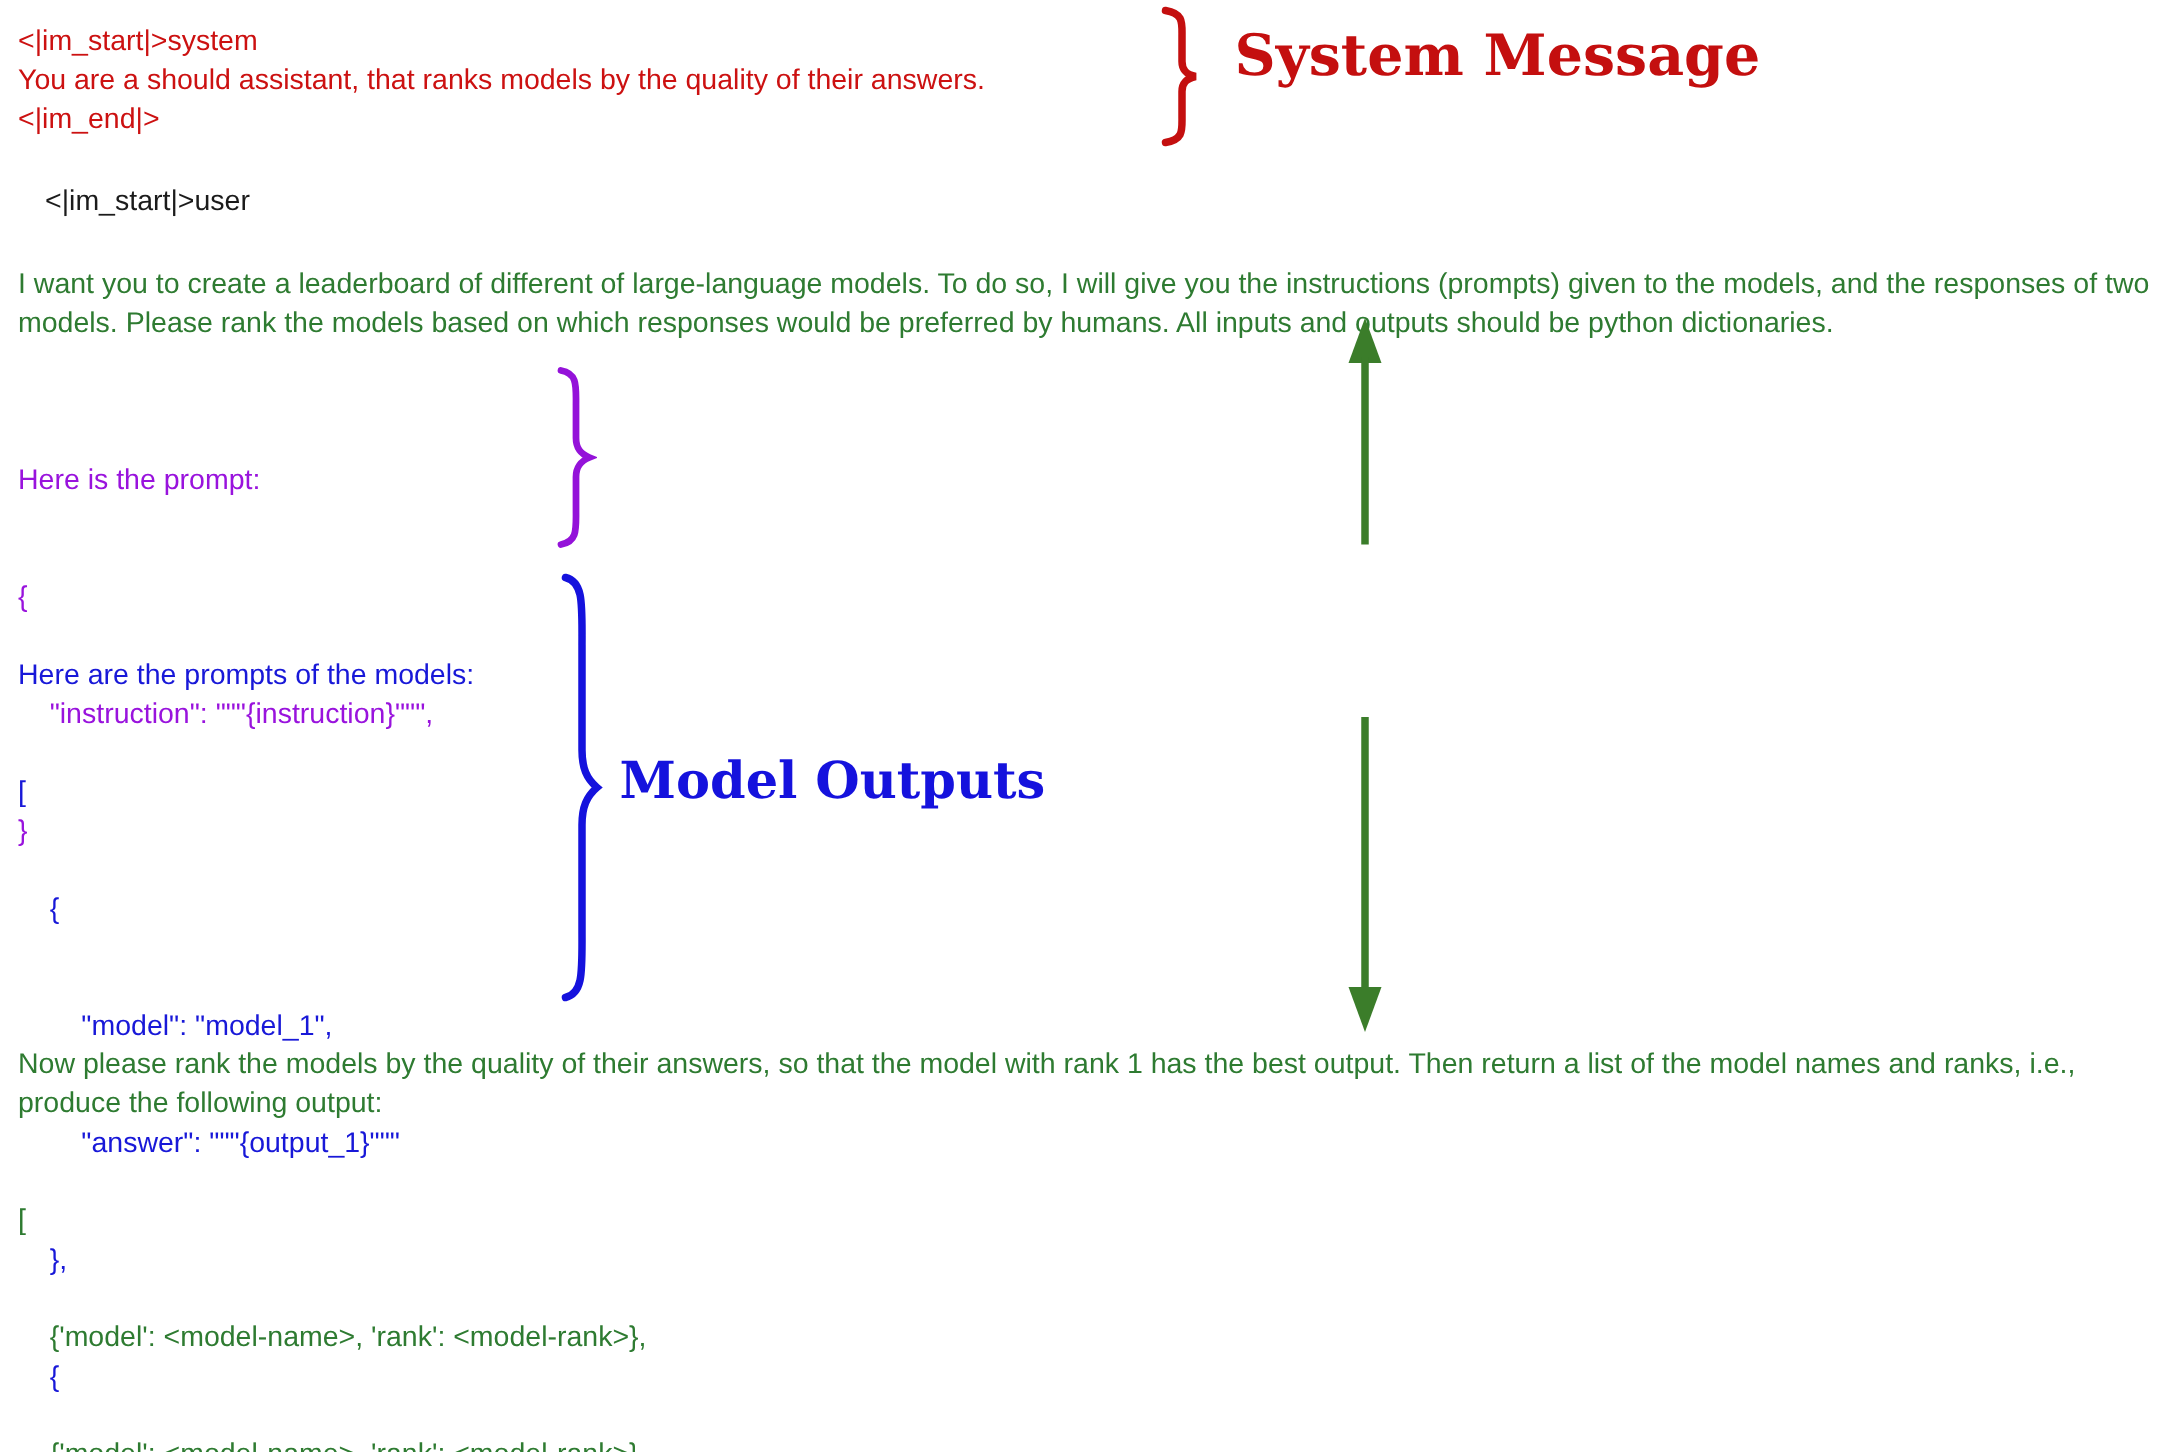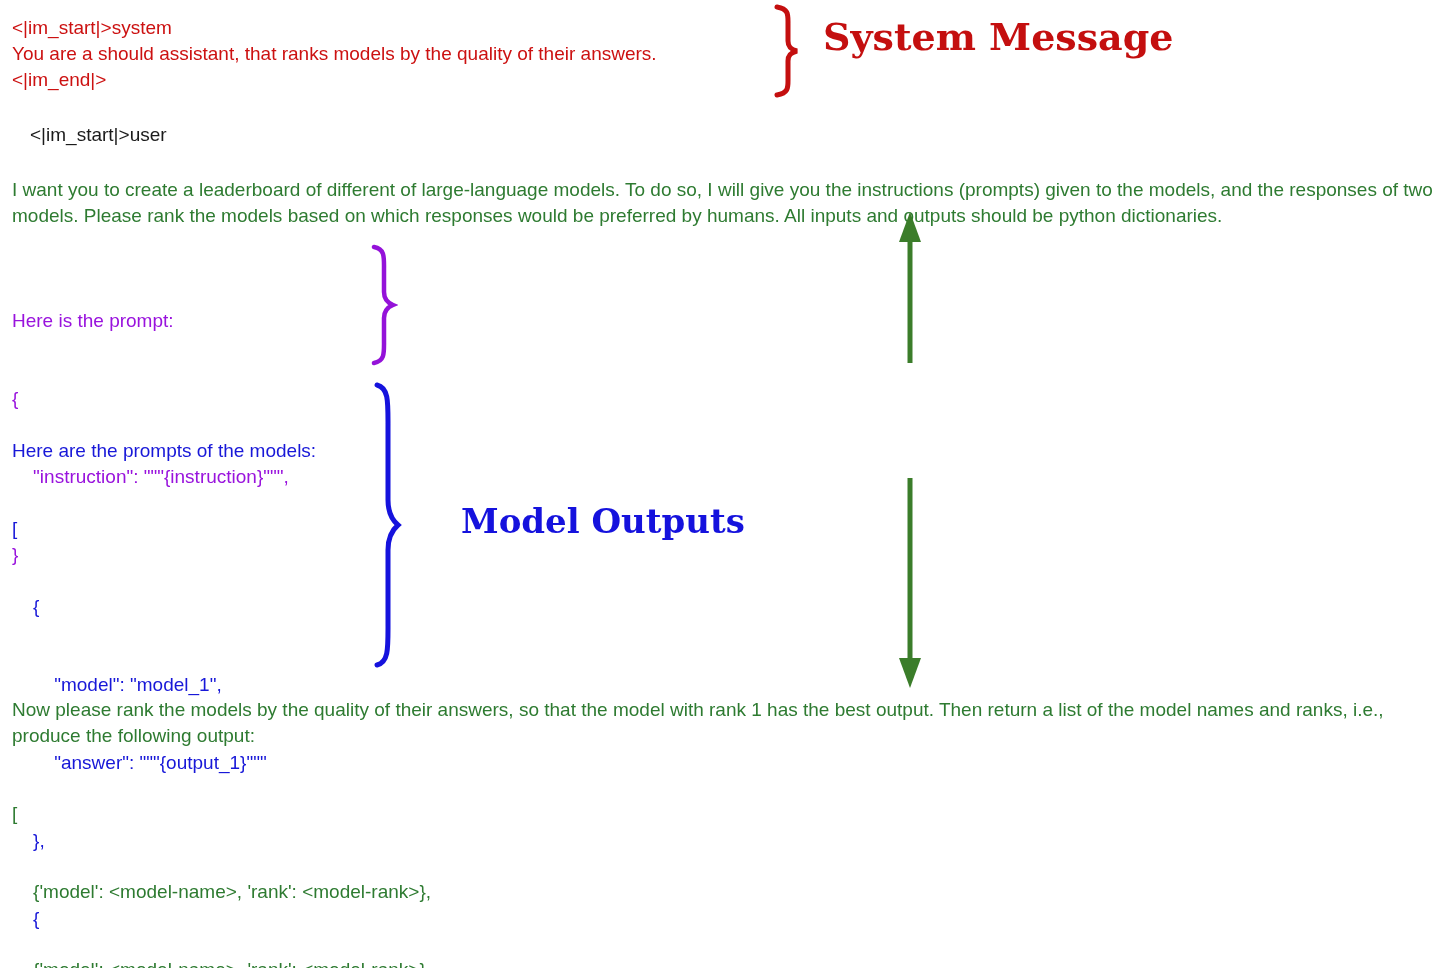--- a/index.html
+++ b/index.html
@@ -61,21 +61,21 @@
     <div>    {</div>
     
     
     
     
   </div>
 
   <svg class="abs" style="left:373px;top:382px;" width="30" height="286" viewBox="0 0 30 286">
     <path d="M 4 3 C 16 6, 15 20, 15 48 L 15 118 C 15 130, 18 137, 25 143 C 18 149, 15 156, 15 168 L 15 238 C 15 266, 16 280, 4 283" fill="none" stroke="#1512dd" stroke-width="5" stroke-linecap="round"></path>
   </svg>
-  <div class="abs label lbl-outputs" style="left:413px;top:502px;margin-left:48px;">Model Outputs</div>
+  <div class="abs label lbl-outputs" style="left:413px;top:502px;">Model Outputs</div>
 
   <svg class="abs" style="left:894px;top:210px;" width="32" height="480" viewBox="0 0 32 480">
     <polygon points="16,2 5,32 27,32" fill="#3b7d2a"></polygon>
     <line x1="16" y1="28" x2="16" y2="153" stroke="#3b7d2a" stroke-width="5"></line>
     <line x1="16" y1="268" x2="16" y2="452" stroke="#3b7d2a" stroke-width="5"></line>
     <polygon points="16,478 5,448 27,448" fill="#3b7d2a"></polygon>
   </svg>
 
 
   <div class="abs green" style="left:12px;top:697px;width:1436px;">

